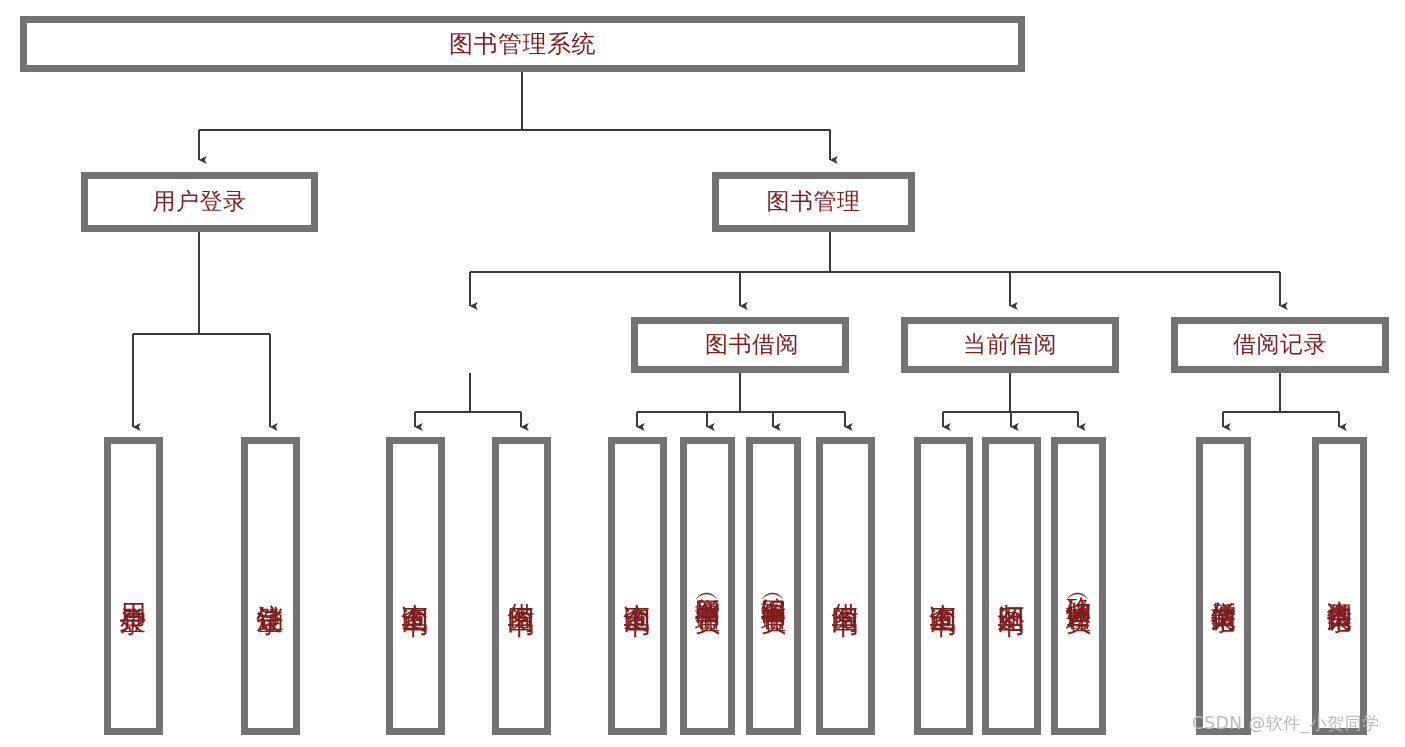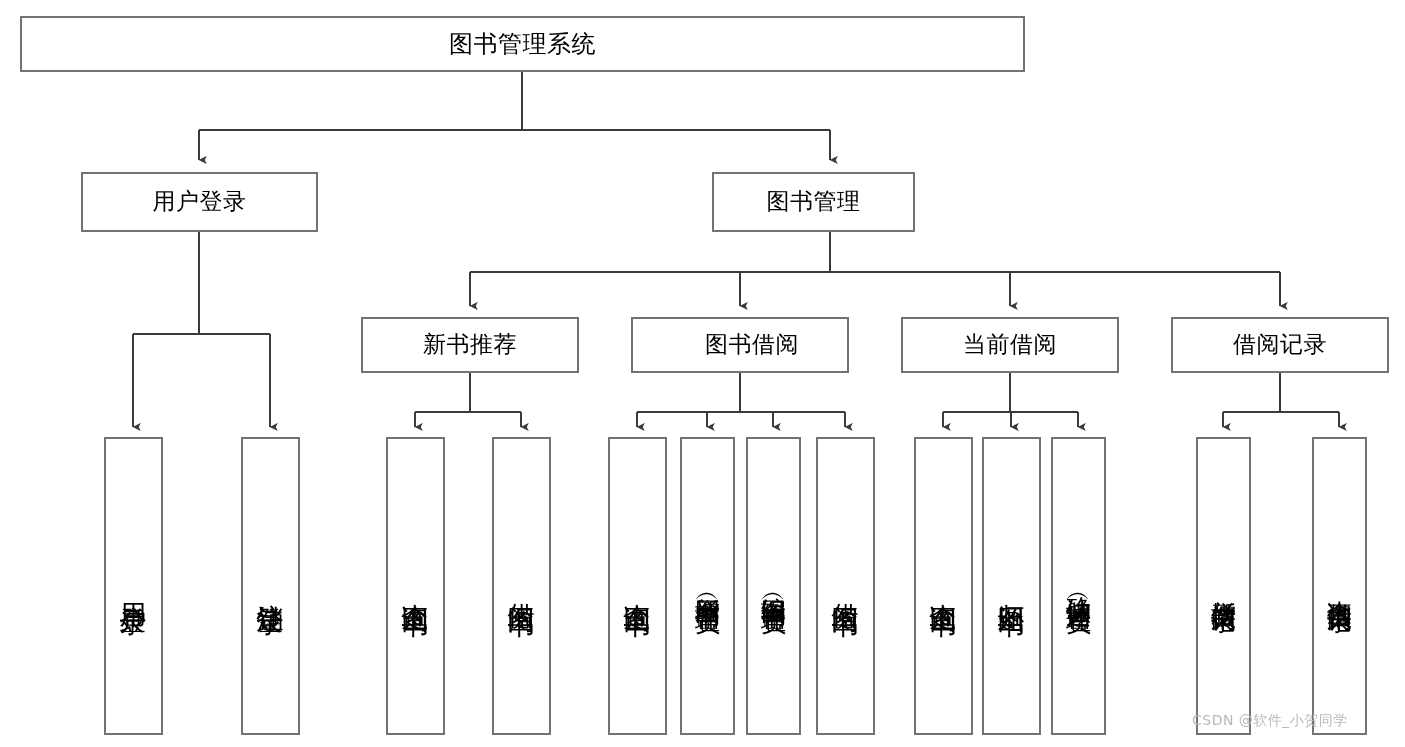--- a/index.html
+++ b/index.html
@@ -23,25 +23,25 @@
     left: 0;
     top: 0;
     width: 1405px;
     height: 747px;
     pointer-events: none;
   }
   .node {
     position: absolute;
     box-sizing: border-box;
     background: #ffffff;
-    border: 2px solid #737373;
+    border: 7px solid #737373;
     display: flex;
     align-items: center;
     justify-content: center;
-    color: #000000;
+    color: #7f1d1d;
     z-index: 2;
   }
   .node-label {
     display: block;
     line-height: 1.18;
     letter-spacing: 0.02em;
     white-space: nowrap;
   }
   
   .node.horiz .node-label {
@@ -65,21 +65,21 @@
     letter-spacing: 0.08em;
     white-space: nowrap;
   }
   .node.vert.narrow .node-label {
     font-size: 25px;
   }
   .watermark {
     position: absolute;
     left: 1192px;
     top: 712px;
-    font-size: 14px;
+    font-size: 17px;
     color: #b9b9b9;
     letter-spacing: 0.5px;
     z-index: 5;
     white-space: nowrap;
     user-select: none;
   }
 </style>
 </head>
 <body>
 
@@ -142,23 +142,20 @@
     <span class="node-label">图书管理系统</span>
   </div>
 
   <div class="node horiz" style="left:81px; top:172px; width:237px; height:60px;">
     <span class="node-label">用户登录</span>
   </div>
   <div class="node horiz" style="left:712px; top:172px; width:203px; height:60px;">
     <span class="node-label">图书管理</span>
   </div>
 
-  <div class="node horiz" style="left:361px; top:317px; width:218px; height:56px;">
-    <span class="node-label">新书推荐</span>
-  </div>
   <div class="node horiz" style="left:631px; top:317px; width:218px; height:56px;padding-left:24px;">
     <span class="node-label">图书借阅</span>
   </div>
   <div class="node horiz" style="left:1171px; top:317px; width:218px; height:56px;">
     <span class="node-label">借阅记录</span>
   </div>
   <div class="node horiz" style="left:901px; top:317px; width:218px; height:56px;">
     <span class="node-label">当前借阅</span>
   </div>
 

